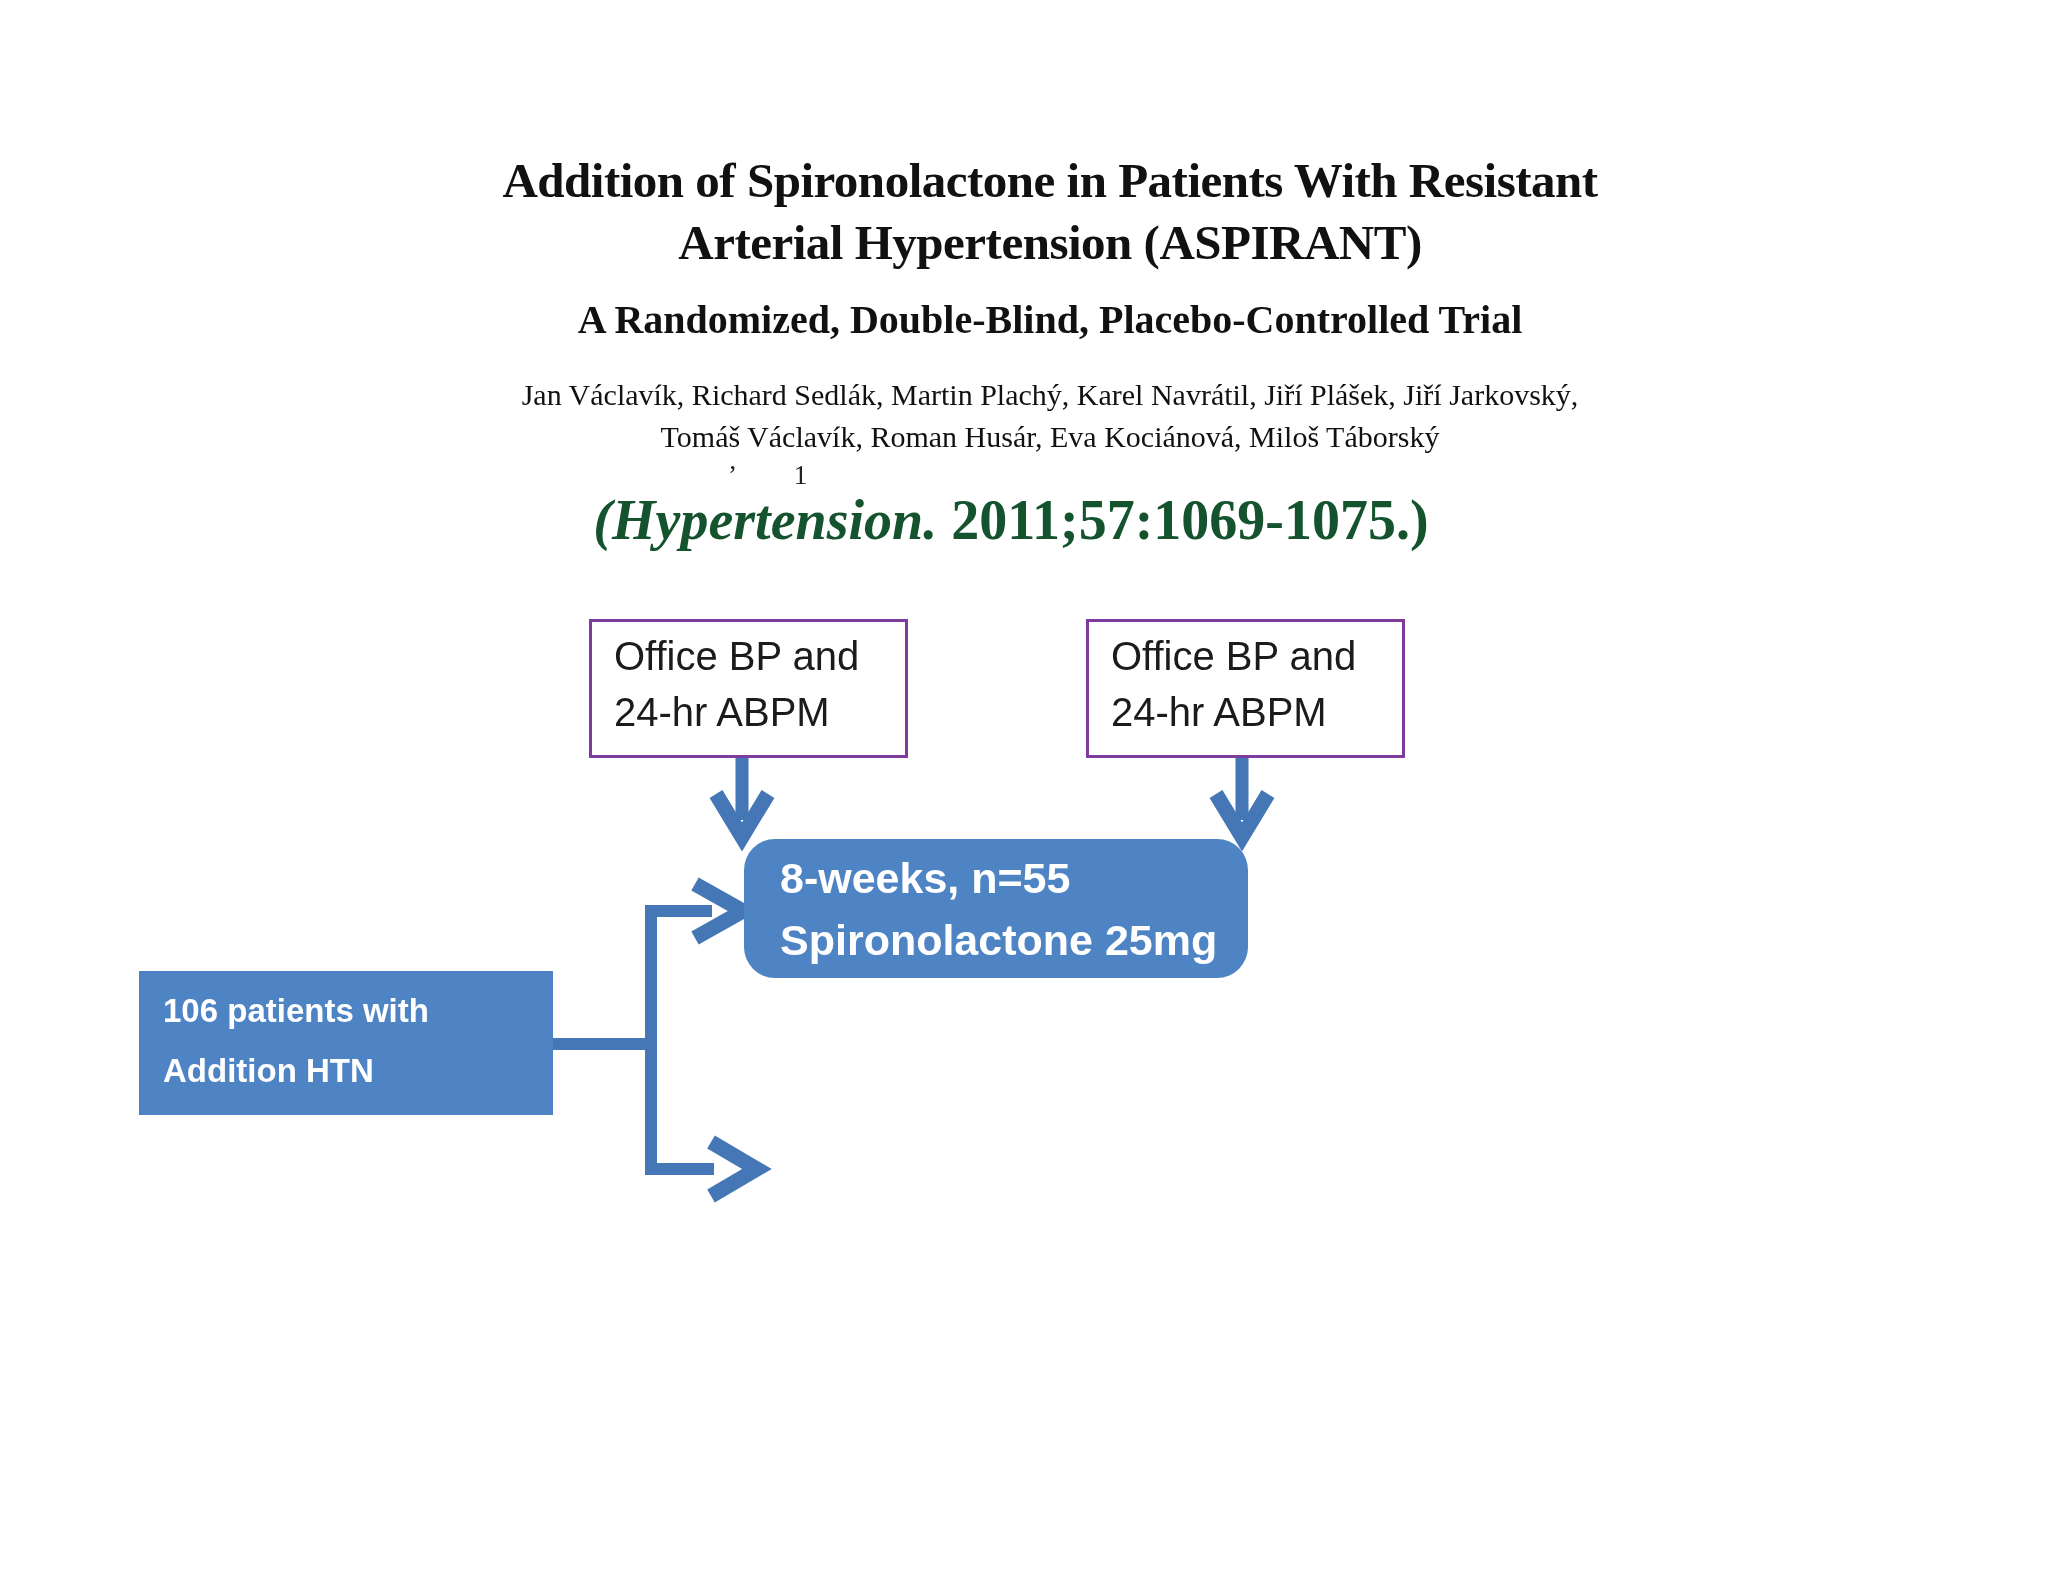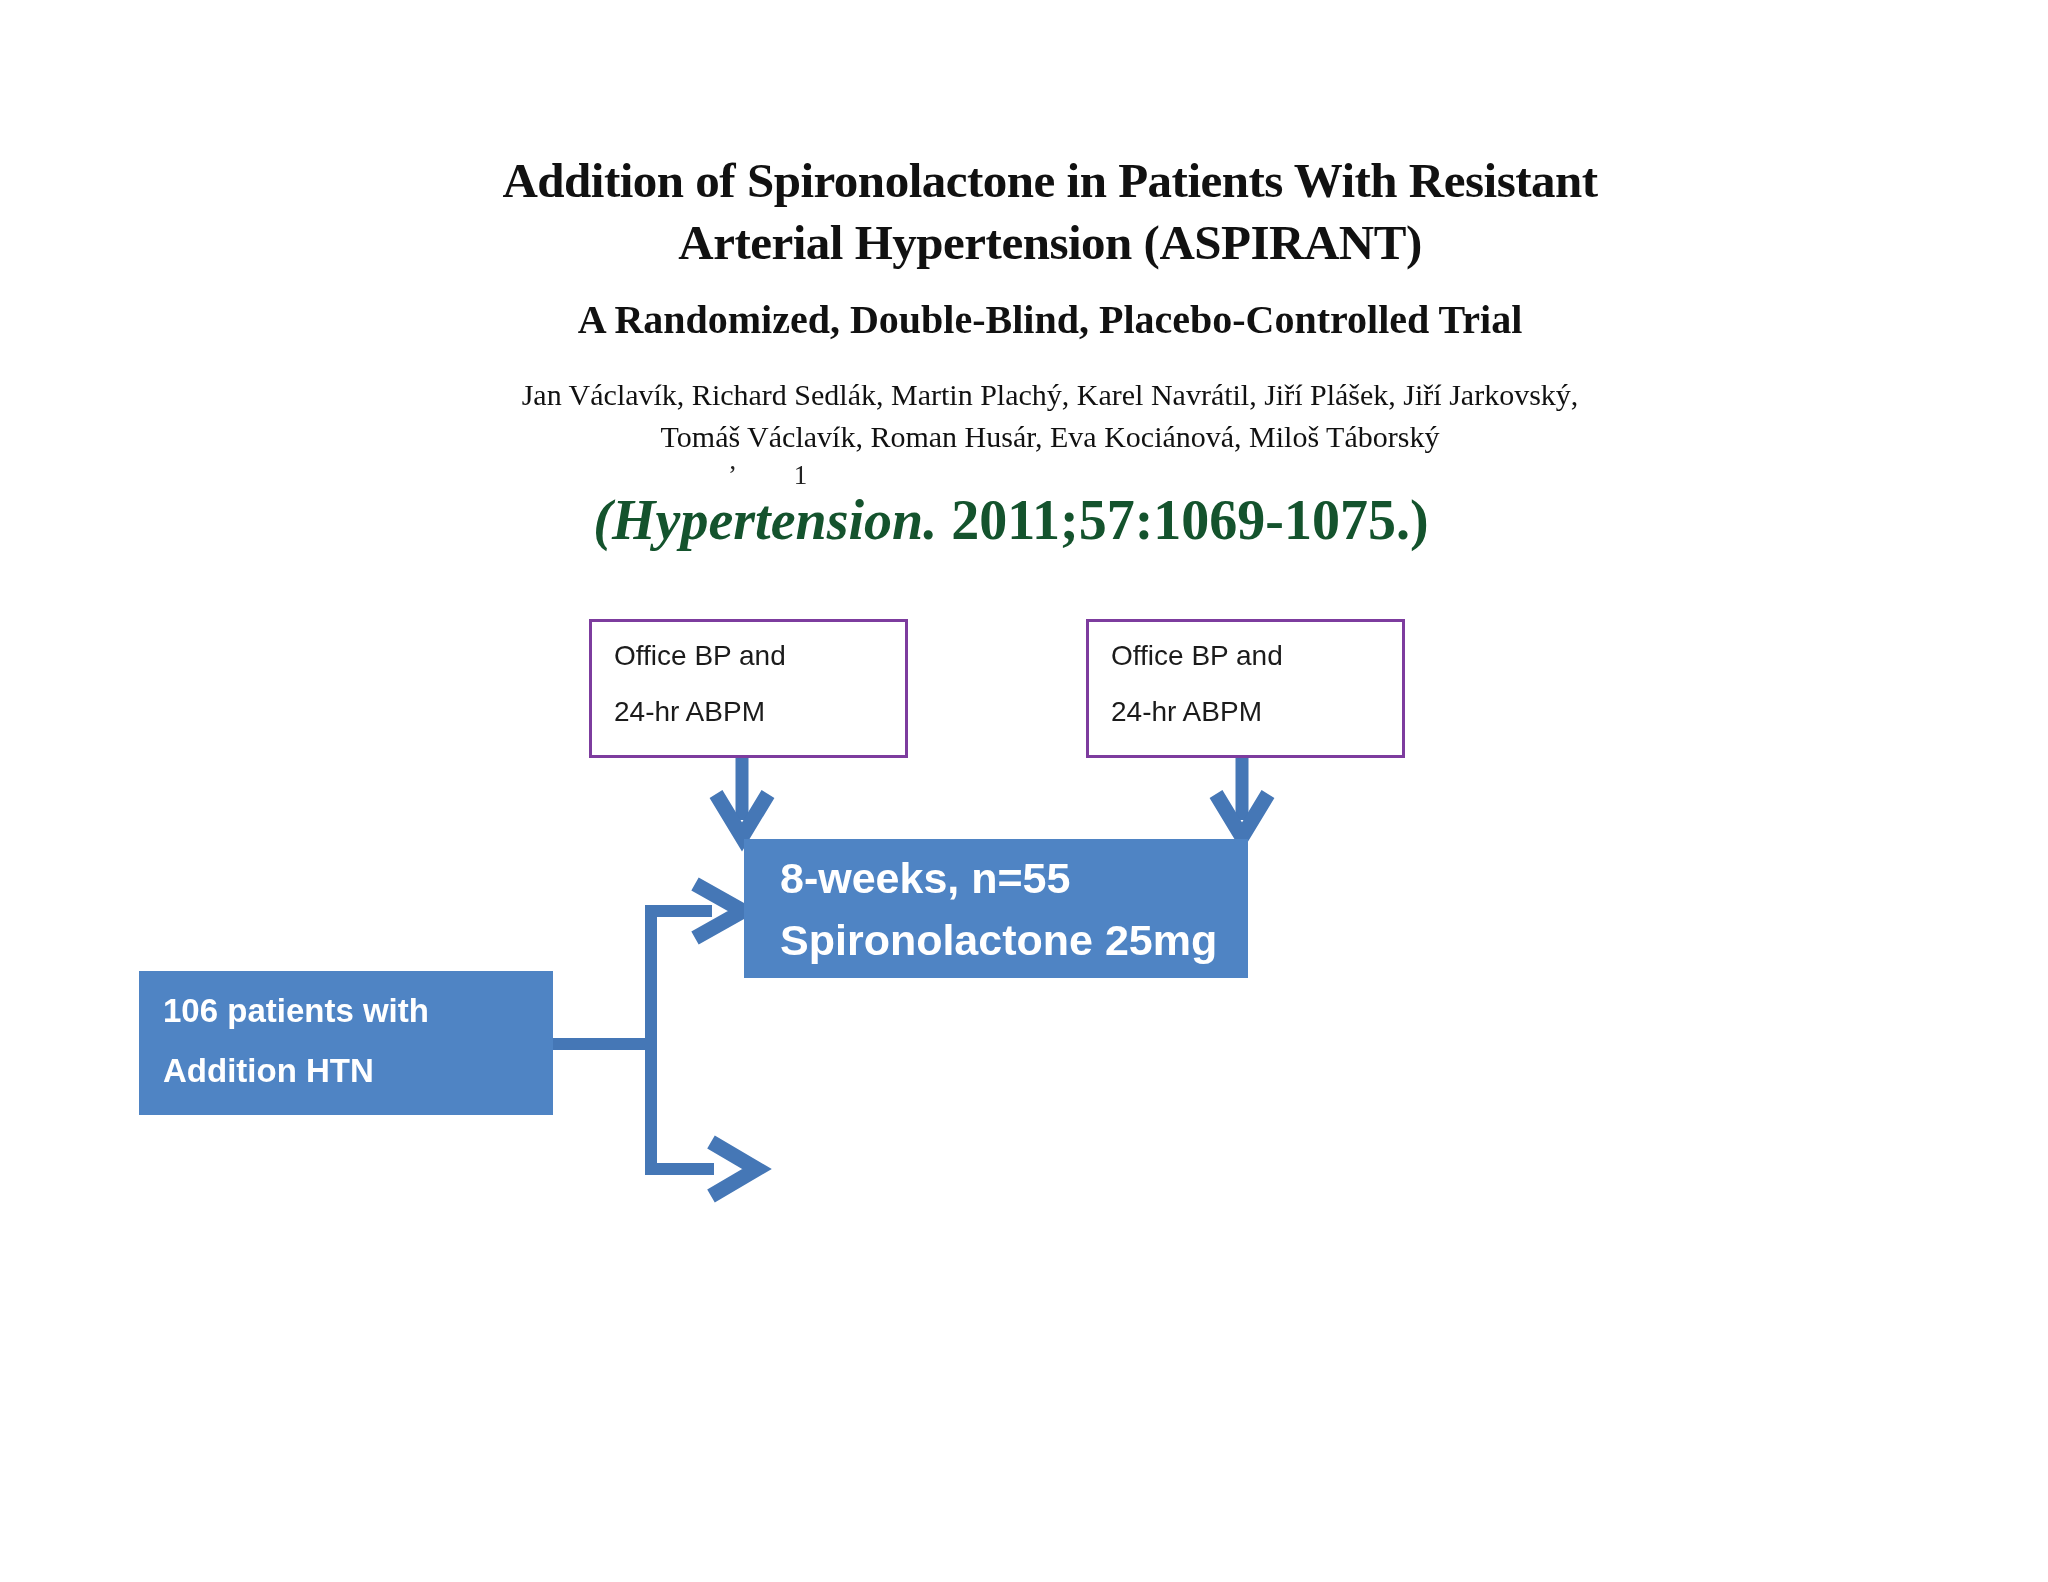--- a/index.html
+++ b/index.html
@@ -18,28 +18,28 @@
          font-size:30px;line-height:42px;}
   .citation{position:absolute;left:0;top:488px;width:2022px;text-align:center;
          font-size:56px;font-weight:bold;font-family:"Liberation Serif",serif;color:#14532d;}
   .citation .ital{font-style:italic;}
   .artifact{position:absolute;left:728px;top:460px;width:120px;height:34px;
          overflow:hidden;font-family:"Liberation Serif",serif;color:#222;
          font-size:27px;letter-spacing:26px;}
   
   .pbox{position:absolute;width:291px;height:127px;background:#ffffff;
         border:3px solid #7d3c9e;color:#1b1b1b;
-        font-size:28px;line-height:56px;padding:6px 0 0 22px;box-sizing:content-box;}
+        font-size:40px;line-height:56px;padding:6px 0 0 22px;box-sizing:content-box;}
   .pbox1{left:589px;top:619px;}
   .pbox2{left:1086px;top:619px;}
   .bluebox{position:absolute;background:#4f84c4;color:#ffffff;font-weight:bold;}
   .patients{left:139px;top:971px;width:414px;height:144px;
         font-size:33px;line-height:60px;padding:10px 0 0 24px;box-sizing:border-box;}
   .spiro{left:744px;top:839px;width:504px;height:139px;
-        font-size:43px;line-height:62px;padding:8px 0 0 36px;box-sizing:border-box;}
+        font-size:43px;line-height:62px;padding:8px 0 0 36px;box-sizing:border-box;border-radius:31px;}
   .placebo{left:761px;top:1100px;width:487px;height:140px;
         font-size:43px;line-height:62px;padding:8px 0 0 36px;box-sizing:border-box;}
   .connector-svg{position:absolute;left:0;top:0;width:2048px;height:1582px;}
 </style>
 </head>
 <body>
 
 <div class="page">
 
   <div class="header">

